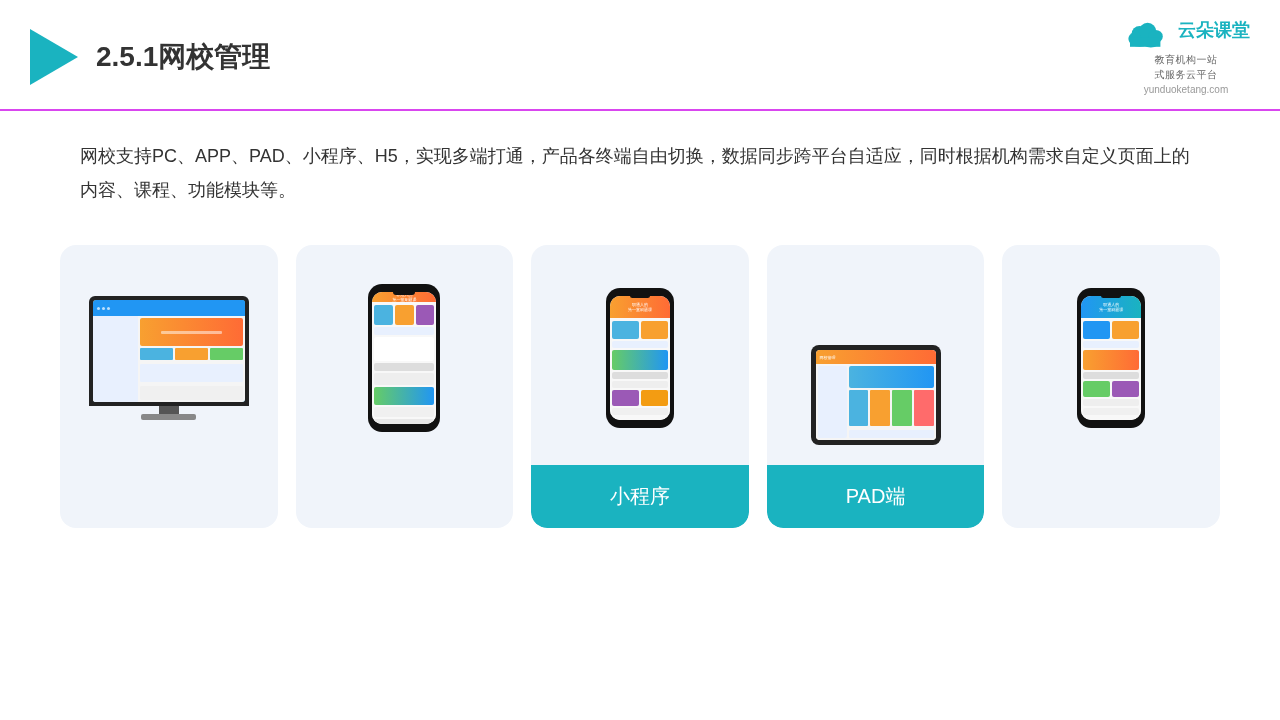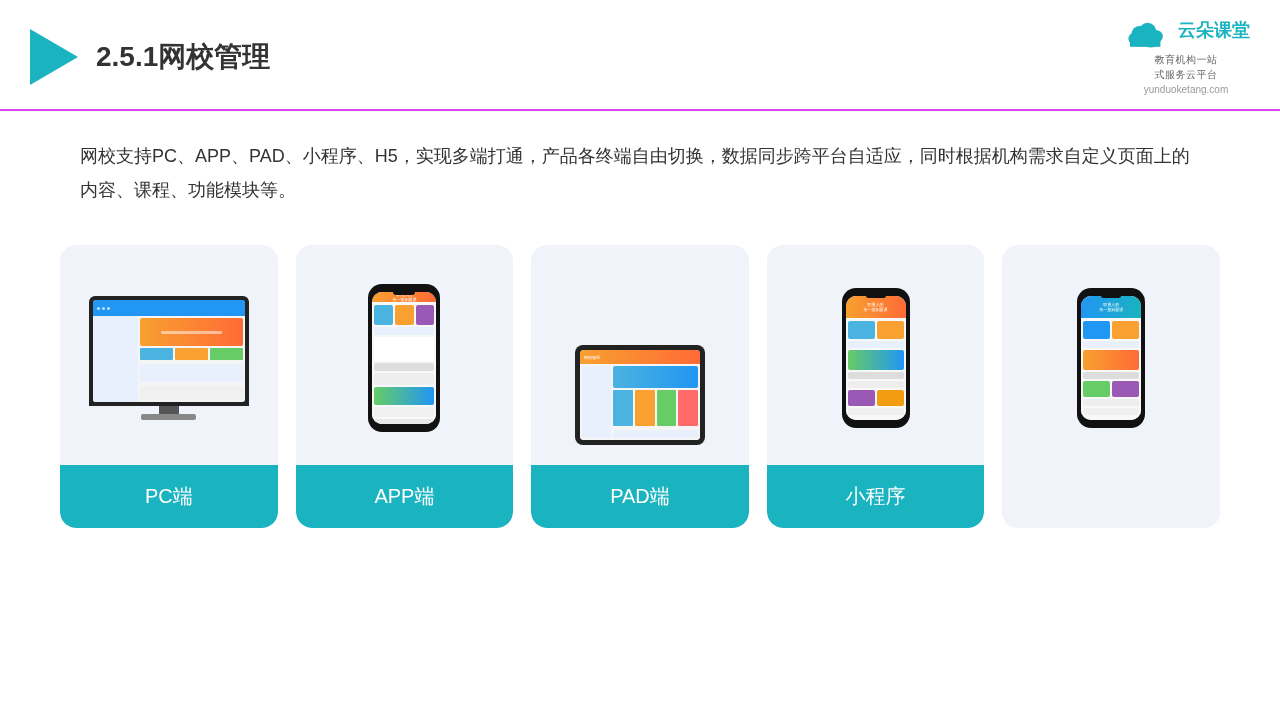--- a/index.html
+++ b/index.html
@@ -466,21 +466,20 @@
                   <div style="height:14px;background:#f0f0f0;border-radius:1px;margin-top:2px;"></div>
                 </div>
               </div>
             </div>
           </div>
         </div>
         <div class="monitor-stand-top"></div>
         <div class="monitor-stand-base"></div>
       </div>
     </div>
-    <div class="device-label">PC端</div>
   </div>
 
   <div class="device-card">
     <div class="device-image-area">
       <div class="phone-mockup">
         <div class="phone-notch"></div>
         <div class="phone-screen">
           <div class="phone-header-bar">
             <div class="phone-header-text">职通人的<br>第一堂刷题课</div>
           </div>
@@ -494,21 +493,47 @@
             <div class="phone-row" style="height:24px;background:#fff;border-radius:3px;"></div>
             <div class="phone-row" style="background:#ddd;"></div>
             <div class="phone-row" style="background:#eee;height:12px;"></div>
             <div style="height:18px;background:linear-gradient(to right,#66cc66,#2196f3);border-radius:2px;"></div>
             <div class="phone-row" style="background:#f0f0f0;height:10px;"></div>
             <div class="phone-row" style="background:#e8e8e8;height:10px;"></div>
           </div>
         </div>
       </div>
     </div>
-    <div class="device-label">APP端</div>
+  </div>
+
+  <div class="device-card">
+    <div class="device-image-area">
+      <div class="miniphone-mockup">
+        <div class="miniphone-notch"></div>
+        <div class="miniphone-screen">
+          <div class="miniphone-header">职通人的<br>第一堂刷题课</div>
+          <div class="miniphone-body">
+            <div class="miniphone-card-row">
+              <div class="miniphone-card"></div>
+              <div class="miniphone-card"></div>
+            </div>
+            <div class="miniphone-row"></div>
+            <div class="miniphone-banner"></div>
+            <div class="miniphone-row" style="background:#ddd;"></div>
+            <div class="miniphone-row" style="background:#eee;"></div>
+            <div class="miniphone-card-row" style="height:16px;">
+              <div class="miniphone-card" style="background:#9b59b6;"></div>
+              <div class="miniphone-card" style="background:#f39c12;"></div>
+            </div>
+            <div class="miniphone-row" style="background:#f0f0f0;"></div>
+          </div>
+        </div>
+      </div>
+    </div>
+    <div class="device-label">小程序</div>
   </div>
 
   <div class="device-card">
     <div class="device-image-area" style="align-items:flex-end;padding-bottom:20px;">
       <div class="tablet-mockup">
         <div class="tablet-screen">
           <div class="tablet-nav">
             <div class="tablet-nav-text">网校管理</div>
           </div>
           <div class="tablet-body">
@@ -528,47 +553,20 @@
       </div>
     </div>
     <div class="device-label">PAD端</div>
   </div>
 
   <div class="device-card">
     <div class="device-image-area">
       <div class="miniphone-mockup">
         <div class="miniphone-notch"></div>
         <div class="miniphone-screen">
-          <div class="miniphone-header">职通人的<br>第一堂刷题课</div>
-          <div class="miniphone-body">
-            <div class="miniphone-card-row">
-              <div class="miniphone-card"></div>
-              <div class="miniphone-card"></div>
-            </div>
-            <div class="miniphone-row"></div>
-            <div class="miniphone-banner"></div>
-            <div class="miniphone-row" style="background:#ddd;"></div>
-            <div class="miniphone-row" style="background:#eee;"></div>
-            <div class="miniphone-card-row" style="height:16px;">
-              <div class="miniphone-card" style="background:#9b59b6;"></div>
-              <div class="miniphone-card" style="background:#f39c12;"></div>
-            </div>
-            <div class="miniphone-row" style="background:#f0f0f0;"></div>
-          </div>
-        </div>
-      </div>
-    </div>
-    <div class="device-label">小程序</div>
-  </div>
-
-  <div class="device-card">
-    <div class="device-image-area">
-      <div class="miniphone-mockup">
-        <div class="miniphone-notch"></div>
-        <div class="miniphone-screen">
           <div class="miniphone-header" style="background:linear-gradient(to right,#2196f3,#1ab3c0);">职通人的<br>第一堂刷题课</div>
           <div class="miniphone-body">
             <div class="miniphone-card-row">
               <div class="miniphone-card" style="background:#2196f3;"></div>
               <div class="miniphone-card" style="background:#f8a030;"></div>
             </div>
             <div class="miniphone-row"></div>
             <div class="miniphone-banner" style="background:linear-gradient(to right,#f8a030,#ff6b35);"></div>
             <div class="miniphone-row" style="background:#ddd;"></div>
             <div class="miniphone-card-row" style="height:16px;">

